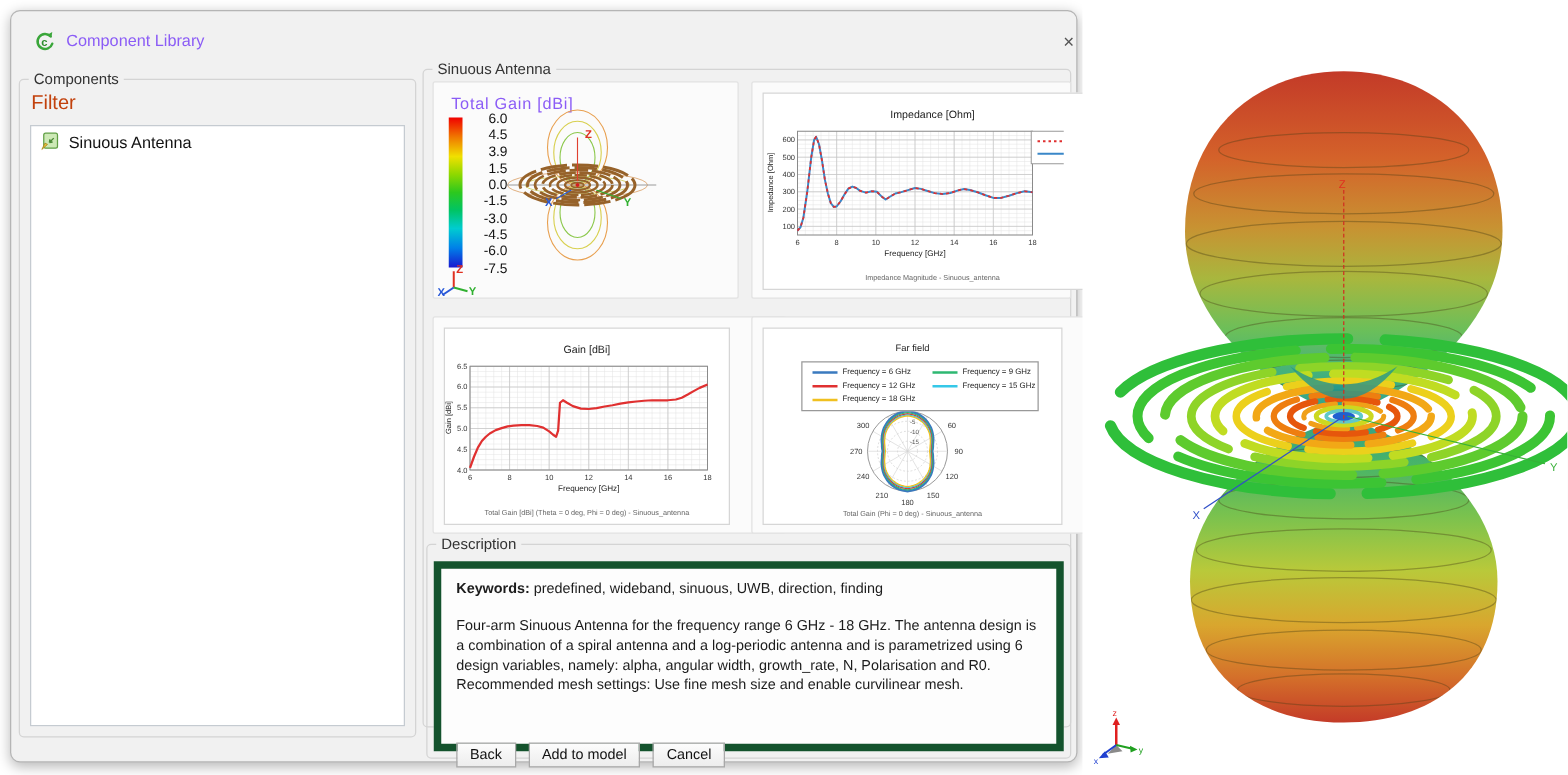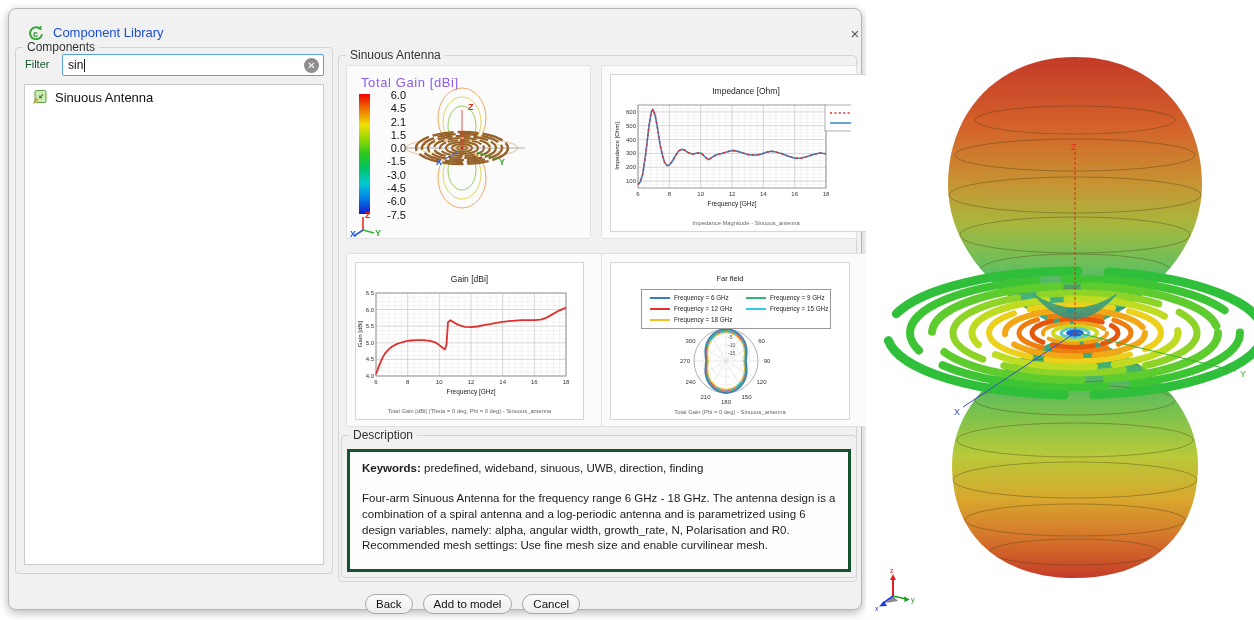--- a/index.html
+++ b/index.html
@@ -1,25 +1,25 @@
 <!DOCTYPE html>
 <html><head>
 <meta charset="utf-8">
 <style>
   *{margin:0;padding:0;box-sizing:border-box}
   html,body{width:1254px;height:620px;background:#fff;font-family:"Liberation Sans",sans-serif;overflow:hidden;position:relative}
   .abs{position:absolute}
   
   .dialog{position:absolute;left:8px;top:8px;width:854px;height:602px;background:#f1f1f1;border:1px solid #b5b5b5;border-radius:8px;box-shadow:0 3px 10px rgba(0,0,0,.28)}
-  .dlg-title{position:absolute;left:44px;top:16px;font-size:13px;color:#1d4ed8}
+  .dlg-title{position:absolute;left:44px;top:16px;font-size:13px;color:#8b5cf6}
   .dlg-close{position:absolute;left:834px;top:12px;width:24px;height:24px;display:flex;align-items:center;justify-content:center;font-size:15px;color:#555;cursor:pointer}
   .grp{position:absolute;border:1px solid #d4d4d4;border-radius:4px}
   .grp-label{position:absolute;top:-8px;left:7px;background:#f1f1f1;padding:0 4px;font-size:12px;color:#333;white-space:nowrap}
   
-  .filter-label{position:absolute;left:9px;top:10px;font-size:11px;color:#14532d}
+  .filter-label{position:absolute;left:9px;top:10px;font-size:16px;color:#c2410c}
   .filter-input{position:absolute;left:46px;top:6px;width:262px;height:22px;background:#fff;border:1px solid #56a4dc;border-radius:2px;font-size:12px;color:#111;display:flex;align-items:center;padding-left:5px}
   .caret{display:inline-block;width:1px;height:13px;background:#222;margin-left:1px}
   .clear-btn{position:absolute;right:4px;top:3px;width:15px;height:15px;border-radius:50%;background:#8e8e8e;color:#fff;font-size:10px;line-height:15px;text-align:center;cursor:pointer}
   .comp-list{position:absolute;left:8px;top:36px;width:300px;height:481px;background:#fff;border:1px solid #c5cbd1}
   .comp-item{display:flex;align-items:center;gap:7px;padding:4px 7px;font-size:13px;color:#111;cursor:pointer}
   
   .card{position:absolute;background:#fbfbfb;border:1px solid #e2e2e2;border-radius:2px}
   .chartbox{position:absolute;left:8px;top:8px;background:#fff;border:1px solid #d6d6d6}
   .c-title{position:absolute;left:0;top:11px;width:100%;text-align:center;font-size:8.5px;color:#222}
   .c-xlabel{position:absolute;font-size:6.5px;color:#222;text-align:center}
@@ -30,50 +30,45 @@
   
   .p1-title{position:absolute;left:14px;top:9px;font-size:13px;font-weight:normal;letter-spacing:.6px;color:#8b5cf6}
   .cbar1{position:absolute;left:12px;top:28px;width:11px;height:120px;background:linear-gradient(180deg,#f00000 0%,#f07800 13%,#f0e000 26%,#8ed800 38%,#2cc81e 50%,#00c465 62%,#00ccd0 74%,#0080e8 87%,#1818d0 100%)}
   .cb-ticks{position:absolute;left:27px;top:23px;width:32px}
   .cb-tick{height:13.3px;font-size:11px;text-align:right;color:#111}
   
   .ff-legend{position:absolute;left:30px;top:26px;width:190px;height:40px;background:#fff;border:1px solid #999;display:grid;grid-template-columns:96px 88px;align-content:start;padding:4px 0 0 8px;row-gap:4px}
   .ff-leg-item{display:flex;align-items:center;gap:4px;font-size:6.3px;color:#222}
   .ff-sample{width:20px;height:2px;flex:none}
   
-  .desc-inner{position:absolute;left:5px;top:13px;right:5px;bottom:5px;background:#fdfdfd;border:3px solid #14532d;padding:9px 12px;font-size:11.5px;color:#1c1c1c;line-height:1.38}
+  .desc-inner{position:absolute;left:5px;top:13px;right:5px;bottom:5px;background:#fdfdfd;border:6px solid #14532d;padding:9px 12px;font-size:11.5px;color:#1c1c1c;line-height:1.38}
   .kw{margin-bottom:14px}
   .kw b{font-weight:bold}
   
   .btn-row{position:absolute;left:356px;top:585px;display:flex;gap:10px}
-  .btn{font-size:11.5px;color:#111;background:linear-gradient(#fcfcfc,#ededed);border:1px solid #a8a8a8;border-radius:10px;padding:3px 10px;cursor:pointer;font-family:"Liberation Sans",sans-serif}
+  .btn{font-size:11.5px;color:#111;background:linear-gradient(#fcfcfc,#ededed);border:1px solid #a8a8a8;border-radius:0;padding:3px 10px;cursor:pointer;font-family:"Liberation Sans",sans-serif}
   
   .viewport{position:absolute;left:866px;top:0;width:388px;height:620px;background:#fff}
 </style>
 </head>
 <body>
 
 <div class="dialog">
 
   <svg class="abs" style="left:17px;top:14px" width="20" height="20" viewBox="0 0 20 20">
     <path d="M14.5 6.2 A6 6 0 1 0 15.8 12" fill="none" stroke="#3aa63a" stroke-width="2" stroke-linecap="round"></path>
     <path d="M15.8 2.5 L15.2 6.8 L11.2 5.2 Z" fill="#3aa63a"></path>
     <text x="7" y="14" font-size="9" font-weight="bold" fill="#2e8f2e">c</text>
   </svg>
   <div class="dlg-title">Component Library</div>
   <div class="dlg-close">×</div>
 
-  <div class="grp" style="left:6px;top:38px;width:318px;height:527px">
+  <div class="grp" style="left:6px;top:54px;width:318px;height:527px">
     <div class="grp-label">Components</div>
     <div class="filter-label">Filter</div>
-    <div class="filter-input">
-      <span>sin</span>
-        <span class="caret"></span>
-      <span class="clear-btn">✕</span>
-    </div>
     <div class="comp-list">
       <div class="comp-item">
         <svg width="16" height="16" viewBox="0 0 16 16">
           <rect x="3" y="1.5" width="11" height="12" rx="1.5" fill="#cde9b6" stroke="#5f9e43" stroke-width="1"></rect>
           <path d="M11 5.5 L7.5 9 M7.5 9 l2.6 -.4 M7.5 9 l.4 -2.6" stroke="#4c8a36" stroke-width="1.1" fill="none"></path>
           <path d="M1.5 14.5 L6 10.5 L4 9.5 Z" fill="#e8c33c" stroke="#a8861d" stroke-width=".7"></path>
         </svg>
         <span>Sinuous Antenna</span>
       </div>
     </div>
@@ -82,21 +77,21 @@
   <div class="grp" style="left:329px;top:46px;width:519px;height:527px">
     <div class="grp-label">Sinuous Antenna</div>
   </div>
 
   <div class="card" style="left:337px;top:56px;width:245px;height:174px">
     <div class="p1-title">Total Gain [dBi]</div>
     <div class="cbar1"></div>
     <div class="cb-ticks">
         <div class="cb-tick">6.0</div>
         <div class="cb-tick">4.5</div>
-        <div class="cb-tick">2.1</div>
+        <div class="cb-tick">3.9</div>
         <div class="cb-tick">1.5</div>
         <div class="cb-tick">0.0</div>
         <div class="cb-tick">-1.5</div>
         <div class="cb-tick">-3.0</div>
         <div class="cb-tick">-4.5</div>
         <div class="cb-tick">-6.0</div>
         <div class="cb-tick">-7.5</div>
       </div>
     <svg class="abs" style="left:58px;top:16px" width="182" height="132" viewBox="0 0 182 132">
 
@@ -391,21 +386,21 @@
           <path d="M115.0,66.0L117.8,66.4L120.4,67.1L123.0,68.0L125.4,69.4L127.6,71.0L129.6,72.8L131.2,74.8L132.6,77.0L133.8,79.2L134.6,81.5L135.2,83.9L135.5,86.2L135.7,88.4L135.6,90.5L135.4,92.5L135.4,94.4L135.2,96.2L134.8,98.0L135.2,99.8L135.4,101.6L135.4,103.5L135.6,105.5L135.7,107.6L135.5,109.8L135.2,112.1L134.6,114.5L133.8,116.8L132.6,119.0L131.2,121.2L129.6,123.2L127.6,125.0L125.4,126.6L123.0,128.0L120.4,128.9L117.8,129.6L115.0,130.0L112.2,129.6L109.6,128.9L107.0,128.0L104.6,126.6L102.4,125.0L100.4,123.2L98.8,121.2L97.4,119.0L96.2,116.8L95.4,114.5L94.8,112.1L94.5,109.8L94.3,107.6L94.4,105.5L94.6,103.5L94.6,101.6L94.8,99.8L95.2,98.0L94.8,96.2L94.6,94.4L94.6,92.5L94.4,90.5L94.3,88.4L94.5,86.2L94.8,83.9L95.4,81.5L96.2,79.2L97.4,77.0L98.8,74.8L100.4,72.8L102.4,71.0L104.6,69.4L107.0,68.0L109.6,67.1L112.2,66.4L115.0,66.0Z" fill="none" stroke="#3a7abf" stroke-width="1.8"></path>
           <path d="M115.0,67.1L117.7,67.5L120.3,68.2L122.8,69.1L125.0,70.4L127.1,72.0L129.1,73.7L130.6,75.7L132.0,77.7L133.1,79.9L133.9,82.1L134.5,84.4L134.8,86.6L135.0,88.7L134.9,90.7L134.7,92.7L134.7,94.5L134.5,96.3L134.1,98.0L134.5,99.7L134.7,101.5L134.7,103.3L134.9,105.3L135.0,107.3L134.8,109.4L134.5,111.6L133.9,113.9L133.1,116.1L132.0,118.3L130.6,120.3L129.1,122.3L127.1,124.0L125.0,125.6L122.8,126.9L120.3,127.8L117.7,128.5L115.0,128.9L112.3,128.5L109.7,127.8L107.2,126.9L105.0,125.6L102.9,124.0L100.9,122.3L99.4,120.3L98.0,118.3L96.9,116.1L96.1,113.9L95.5,111.6L95.2,109.4L95.0,107.3L95.1,105.3L95.3,103.3L95.3,101.5L95.5,99.7L95.9,98.0L95.5,96.3L95.3,94.5L95.3,92.7L95.1,90.7L95.0,88.7L95.2,86.6L95.5,84.4L96.1,82.1L96.9,79.9L98.0,77.7L99.4,75.7L100.9,73.7L102.9,72.0L105.0,70.4L107.2,69.1L109.7,68.2L112.3,67.5L115.0,67.1Z" fill="none" stroke="#2eb872" stroke-width="1"></path>
           <path d="M115.0,68.1L117.6,68.5L120.1,69.1L122.5,70.0L124.7,71.3L126.8,72.8L128.6,74.4L130.2,76.4L131.5,78.4L132.6,80.4L133.3,82.6L133.9,84.8L134.2,86.9L134.3,89.0L134.3,91.0L134.1,92.9L134.1,94.6L133.9,96.3L133.6,98.0L133.9,99.7L134.1,101.4L134.1,103.1L134.3,105.0L134.3,107.0L134.2,109.1L133.9,111.2L133.3,113.4L132.6,115.6L131.5,117.6L130.2,119.6L128.6,121.6L126.8,123.2L124.7,124.7L122.5,126.0L120.1,126.9L117.6,127.5L115.0,127.9L112.4,127.5L109.9,126.9L107.5,126.0L105.3,124.7L103.2,123.2L101.4,121.6L99.8,119.6L98.5,117.6L97.4,115.6L96.7,113.4L96.1,111.2L95.8,109.1L95.7,107.0L95.7,105.0L95.9,103.1L95.9,101.4L96.1,99.7L96.4,98.0L96.1,96.3L95.9,94.6L95.9,92.9L95.7,91.0L95.7,89.0L95.8,86.9L96.1,84.8L96.7,82.6L97.4,80.4L98.5,78.4L99.8,76.4L101.4,74.4L103.2,72.8L105.3,71.3L107.5,70.0L109.9,69.1L112.4,68.5L115.0,68.1Z" fill="none" stroke="#e03030" stroke-width="1"></path>
           <path d="M115.0,68.9L117.5,69.3L120.0,69.9L122.3,70.7L124.5,72.0L126.4,73.5L128.2,75.1L129.8,76.9L131.0,78.9L132.1,80.9L132.8,83.0L133.4,85.1L133.7,87.2L133.8,89.2L133.8,91.2L133.6,93.0L133.5,94.7L133.4,96.4L133.1,98.0L133.4,99.6L133.5,101.3L133.6,103.0L133.8,104.8L133.8,106.8L133.7,108.8L133.4,110.9L132.8,113.0L132.1,115.1L131.0,117.1L129.8,119.1L128.2,120.9L126.4,122.5L124.5,124.0L122.3,125.3L120.0,126.1L117.5,126.7L115.0,127.1L112.5,126.7L110.0,126.1L107.7,125.3L105.5,124.0L103.6,122.5L101.8,120.9L100.2,119.1L99.0,117.1L97.9,115.1L97.2,113.0L96.6,110.9L96.3,108.8L96.2,106.8L96.2,104.8L96.4,103.0L96.5,101.3L96.6,99.6L96.9,98.0L96.6,96.4L96.5,94.7L96.4,93.0L96.2,91.2L96.2,89.2L96.3,87.2L96.6,85.1L97.2,83.0L97.9,80.9L99.0,78.9L100.2,76.9L101.8,75.1L103.6,73.5L105.5,72.0L107.7,70.7L110.0,69.9L112.5,69.3L115.0,68.9Z" fill="none" stroke="#35c8e8" stroke-width="1"></path>
           <path d="M115.0,69.7L117.4,70.1L119.8,70.7L122.1,71.5L124.2,72.7L126.1,74.1L127.9,75.7L129.3,77.5L130.6,79.4L131.6,81.4L132.4,83.4L132.9,85.5L133.1,87.5L133.3,89.5L133.3,91.3L133.1,93.2L133.0,94.8L132.9,96.4L132.6,98.0L132.9,99.6L133.0,101.2L133.1,102.8L133.3,104.7L133.3,106.5L133.1,108.5L132.9,110.5L132.4,112.6L131.6,114.6L130.6,116.6L129.3,118.5L127.9,120.3L126.1,121.9L124.2,123.3L122.1,124.5L119.8,125.3L117.4,125.9L115.0,126.3L112.6,125.9L110.2,125.3L107.9,124.5L105.8,123.3L103.9,121.9L102.1,120.3L100.7,118.5L99.4,116.6L98.4,114.6L97.6,112.6L97.1,110.5L96.9,108.5L96.7,106.5L96.7,104.7L96.9,102.8L97.0,101.2L97.1,99.6L97.4,98.0L97.1,96.4L97.0,94.8L96.9,93.2L96.7,91.3L96.7,89.5L96.9,87.5L97.1,85.5L97.6,83.4L98.4,81.4L99.4,79.4L100.7,77.5L102.1,75.7L103.9,74.1L105.8,72.7L107.9,71.5L110.2,70.7L112.6,70.1L115.0,69.7Z" fill="none" stroke="#f0c020" stroke-width="1"></path>
         </svg>
       <div class="c-caption" style="top:146px">Total Gain (Phi = 0 deg) - Sinuous_antenna</div>
     </div>
   </div>
 
-  <div class="grp" style="left:332px;top:426px;width:516px;height:143px">
+  <div class="grp" style="left:332px;top:426px;width:516px;height:172px">
     <div class="grp-label">Description</div>
     <div class="desc-inner">
       <div class="kw"><b>Keywords:</b><span> predefined, wideband, sinuous, UWB, direction, finding</span></div>
       <div>Four-arm Sinuous Antenna for the frequency range 6 GHz - 18 GHz. The antenna design is a combination of a spiral antenna and a log-periodic antenna and is parametrized using 6 design variables, namely: alpha, angular width, growth_rate, N, Polarisation and R0. Recommended mesh settings: Use fine mesh size and enable curvilinear mesh.</div>
     </div>
   </div>
 
   <div class="btn-row">
     <button class="btn">Back</button>
     <button class="btn">Add to model</button>

